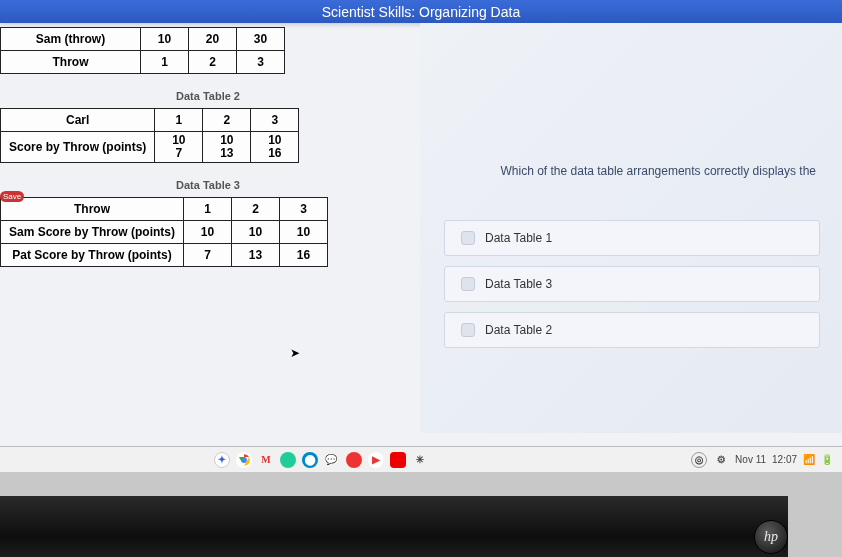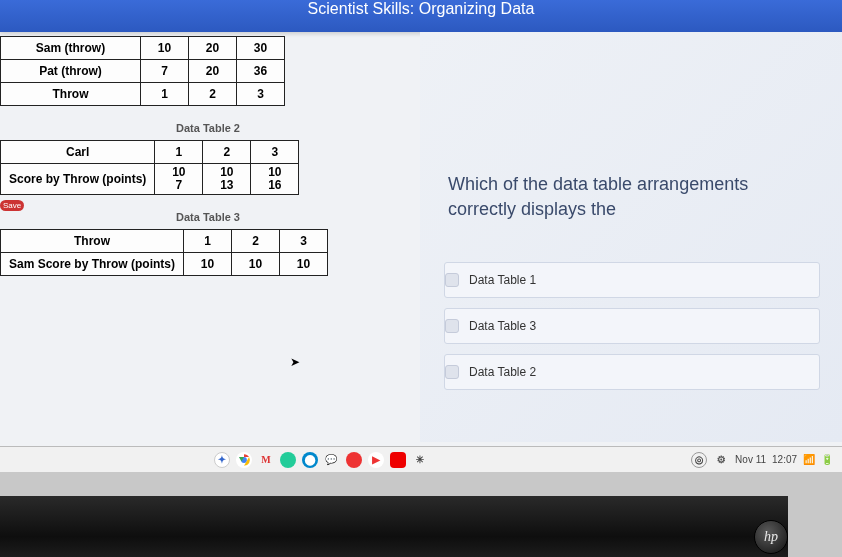--- a/index.html
+++ b/index.html
@@ -14,26 +14,26 @@
   .screen {
     position: absolute;
     top: 0;
     left: 0;
     width: 842px;
     height: 472px;
     background: #f0f2f5;
     border-bottom: 4px solid #888;
   }
   .header {
-    height: 32px;
+    height: 23px;
     background: linear-gradient(#3a6bd8,#2c59c0);
     color: #fff;
-    font-size: 16px;
+    font-size: 14px;
     display: flex;
-    align-items: flex-start;
+    align-items: center;
     justify-content: center;
     box-shadow: 0 2px 4px rgba(0,0,0,0.15);
   }
   .content {
     display: flex;
     height: calc(100% - 32px - 26px);
   }
   .left {
     width: 420px;
     padding: 4px 4px 4px 0;
@@ -78,30 +78,30 @@
     left: 0;
     top: 168px;
     background: #c33;
     color:#fff;
     font-size:8px;
     padding:1px 3px;
     border-radius:6px;
   }
   .question {
     color: #3a4a6b;
-    font-size: 18px;
-    text-align: left;
+    font-size: 12px;
+    text-align: right;
     padding: 120px 10px 30px 10px;
     line-height: 1.4;
   }
   .option {
     background: #f3f5fa;
     border: 1px solid #d0d7e5;
     border-radius: 3px;
-    padding: 10px 0;
+    padding: 10px 16px;
     margin: 10px 6px;
     font-size: 12px;
     color: #333;
     display: flex;
     align-items: center;
     gap: 10px;
     cursor: pointer;
   }
   .option .radio {
     width: 14px;
@@ -180,26 +180,20 @@
 
       <table>
         <tbody>
             <tr>
           <td class="rowhead">Sam (throw)</td>
           <td>10</td>
           <td>20</td>
           <td>30</td>
         </tr>
         <tr>
-          <td class="rowhead">Pat (throw)</td>
-          <td>7</td>
-          <td>20</td>
-          <td>36</td>
-        </tr>
-        <tr>
           <td class="rowhead">Throw</td>
           <td>1</td>
           <td>2</td>
           <td>3</td>
         </tr>
       </tbody>
         </table>
 
       <div class="table-label">Data Table 2</div>
 
@@ -239,20 +233,26 @@
           <td class="rowhead wide">Throw</td>
           <td>1</td>
           <td>2</td>
           <td>3</td>
         </tr>
         <tr>
           <td class="rowhead wide">Sam Score by Throw (points)</td>
           <td>10</td>
           <td>10</td>
           <td>10</td>
+        </tr>
+        <tr>
+          <td class="rowhead wide">Pat Score by Throw (points)</td>
+          <td>7</td>
+          <td>13</td>
+          <td>16</td>
         </tr>
       </tbody>
         </table>
 
     </div>
 
     <div class="right">
 
       <div class="question">
         <span>Which of the data table arrangements correctly displays the</span><br>

